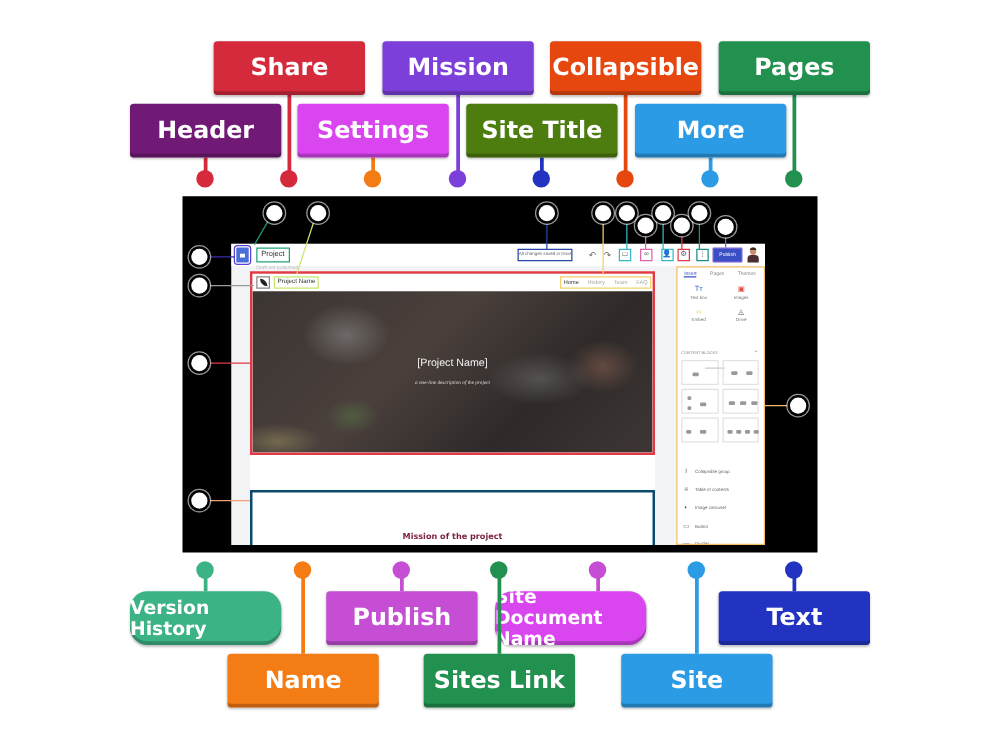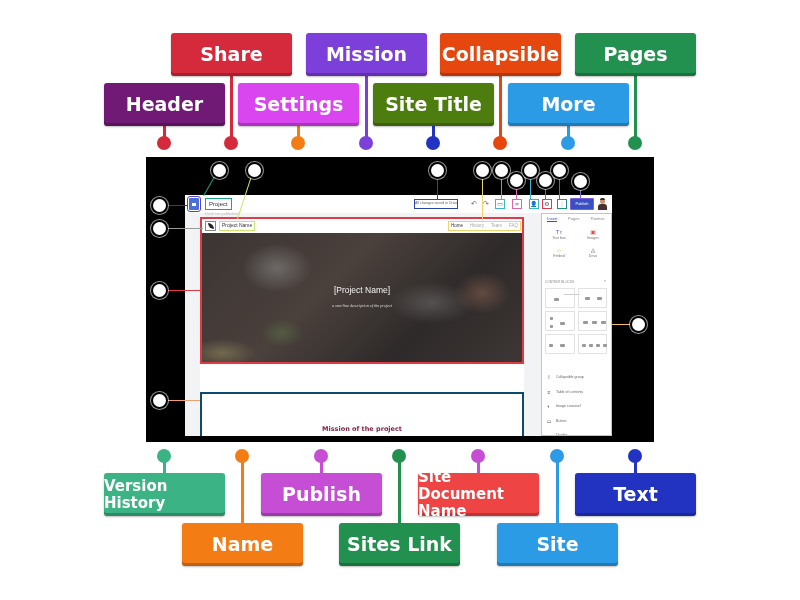--- a/index.html
+++ b/index.html
@@ -7,21 +7,21 @@
   body { position: relative; font-family: "DejaVu Sans", sans-serif; }
 
   .label {
     position: absolute; width: 121px; height: 43px;
     border-radius: 3px; color: #fff; font-weight: bold;
     display: flex; align-items: center; justify-content: center; text-align: left;
     font-size: 19px; line-height: 19px;
     box-shadow: inset 0 -3px 0 rgba(0,0,0,0.22), 0 1px 2px rgba(0,0,0,0.25);
     font-family: "DejaVu Sans", sans-serif;
   }
-  .label.small { font-size: 15px; line-height: 17px; }
+  .label.small { font-size: 15px; line-height: 17px; border-radius: 14px; }
   .stem { position: absolute; width: 3px; }
   .pin { position: absolute; width: 14px; height: 14px; border-radius: 50%; }
 
   #shot { position: absolute; left: 146px; top: 157px; width: 508px; height: 285px; background: #000; }
 
   .hot { position: absolute; width: 13px; height: 13px; border-radius: 50%; background: #fff;
          box-shadow: 0 0 0 2px #000, 0 0 0 3px rgba(255,255,255,0.6); }
   .wire { position: absolute; }
 
   #app { position: absolute; left: 185px; top: 195px; width: 427px; height: 241px; background: #f1f3f4; overflow: hidden; }
@@ -119,21 +119,21 @@
     <div class="pin" style="left: 561px; top: 136px; background: rgb(44, 155, 230);"></div>
     <div class="label" style="left: 508px; top: 83px; background: rgb(44, 155, 230);">More</div>
     <div class="stem" style="left: 163px; top: 456px; height: 17px; background: rgb(60, 179, 132);"></div>
     <div class="pin" style="left: 157px; top: 449px; background: rgb(60, 179, 132);"></div>
     <div class="label small" style="left: 104px; top: 473px; background: rgb(60, 179, 132);">Version History</div>
     <div class="stem" style="left: 320px; top: 456px; height: 17px; background: rgb(197, 78, 212);"></div>
     <div class="pin" style="left: 314px; top: 449px; background: rgb(197, 78, 212);"></div>
     <div class="label" style="left: 261px; top: 473px; background: rgb(197, 78, 212);">Publish</div>
     <div class="stem" style="left: 477px; top: 456px; height: 17px; background: rgb(197, 78, 212);"></div>
     <div class="pin" style="left: 471px; top: 449px; background: rgb(197, 78, 212);"></div>
-    <div class="label small" style="left: 418px; top: 473px; background: #ef4444;">Site Document Name</div>
+    <div class="label small" style="left: 396px; top: 473px; background: #d946ef;">Site Document Name</div>
     <div class="stem" style="left: 634px; top: 456px; height: 17px; background: rgb(34, 51, 194);"></div>
     <div class="pin" style="left: 628px; top: 449px; background: rgb(34, 51, 194);"></div>
     <div class="label" style="left: 575px; top: 473px; background: rgb(34, 51, 194);">Text</div>
     <div class="stem" style="left: 241px; top: 456px; height: 67px; background: rgb(244, 124, 21);"></div>
     <div class="pin" style="left: 235px; top: 449px; background: rgb(244, 124, 21);"></div>
     <div class="label" style="left: 182px; top: 523px; background: rgb(244, 124, 21);">Name</div>
     <div class="stem" style="left: 398px; top: 456px; height: 67px; background: rgb(34, 145, 79);"></div>
     <div class="pin" style="left: 392px; top: 449px; background: rgb(34, 145, 79);"></div>
     <div class="label" style="left: 339px; top: 523px; background: rgb(34, 145, 79);">Sites Link</div>
     <div class="stem" style="left: 556px; top: 456px; height: 67px; background: rgb(44, 155, 230);"></div>

